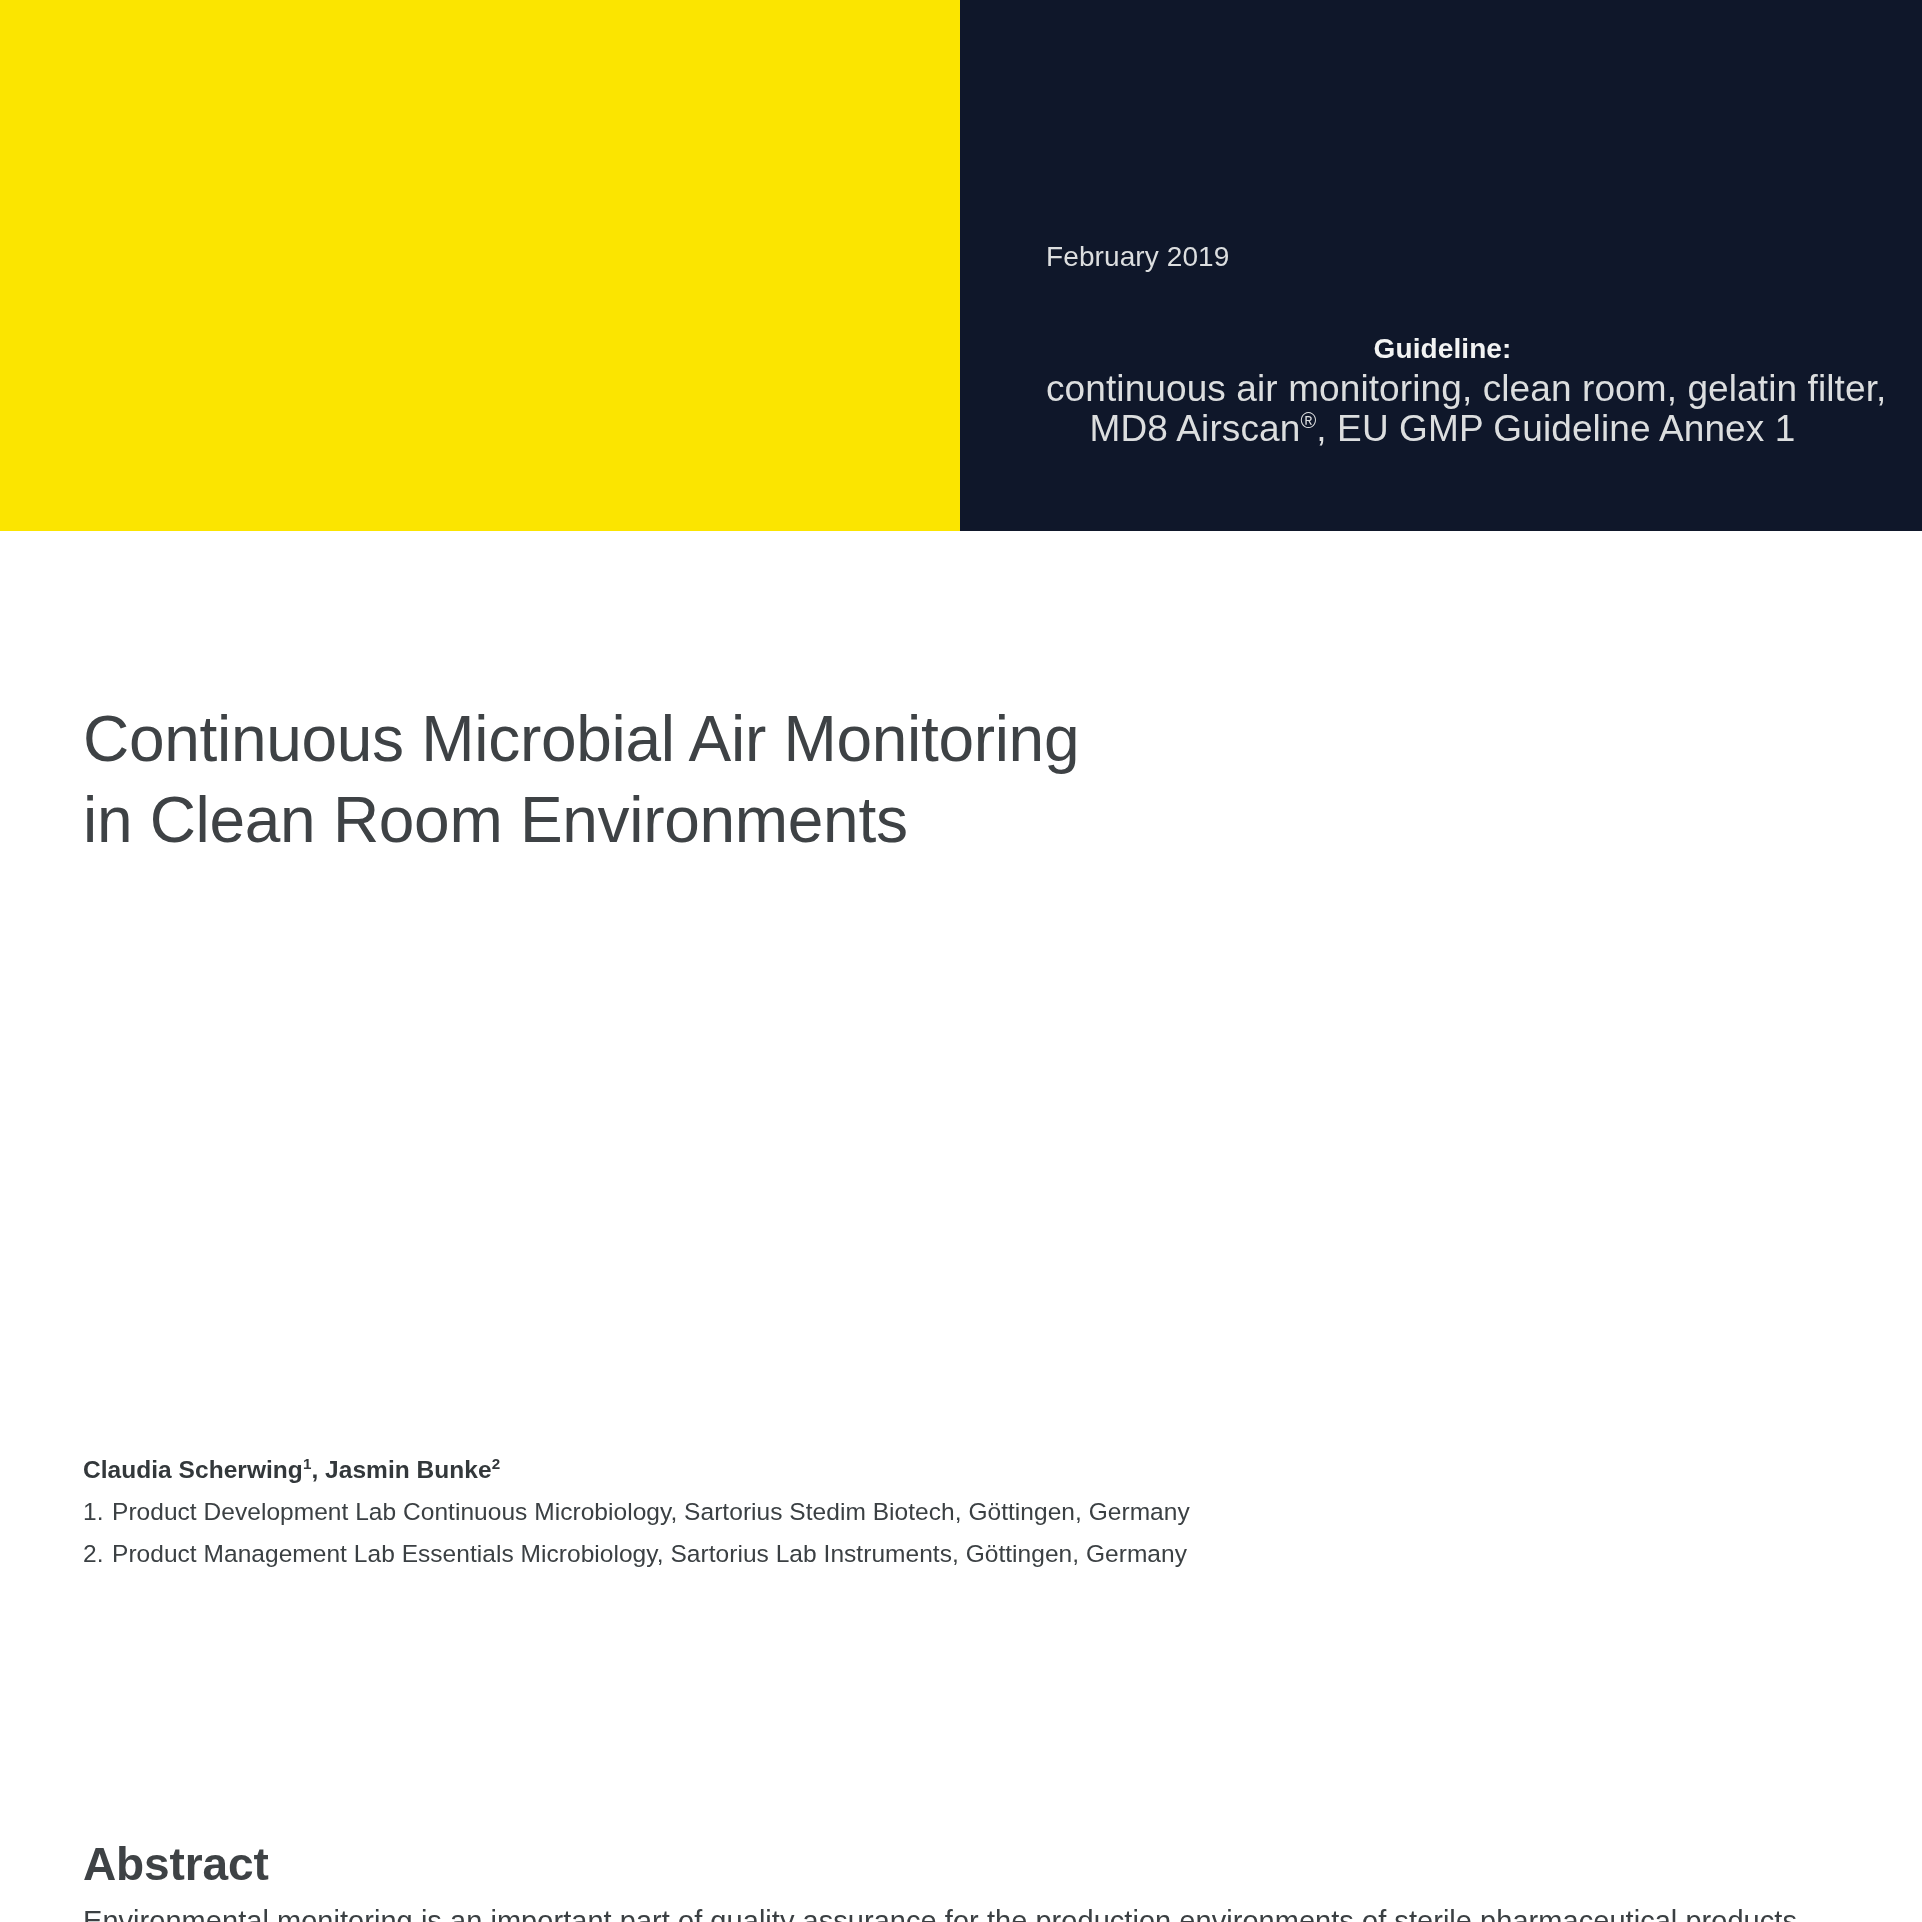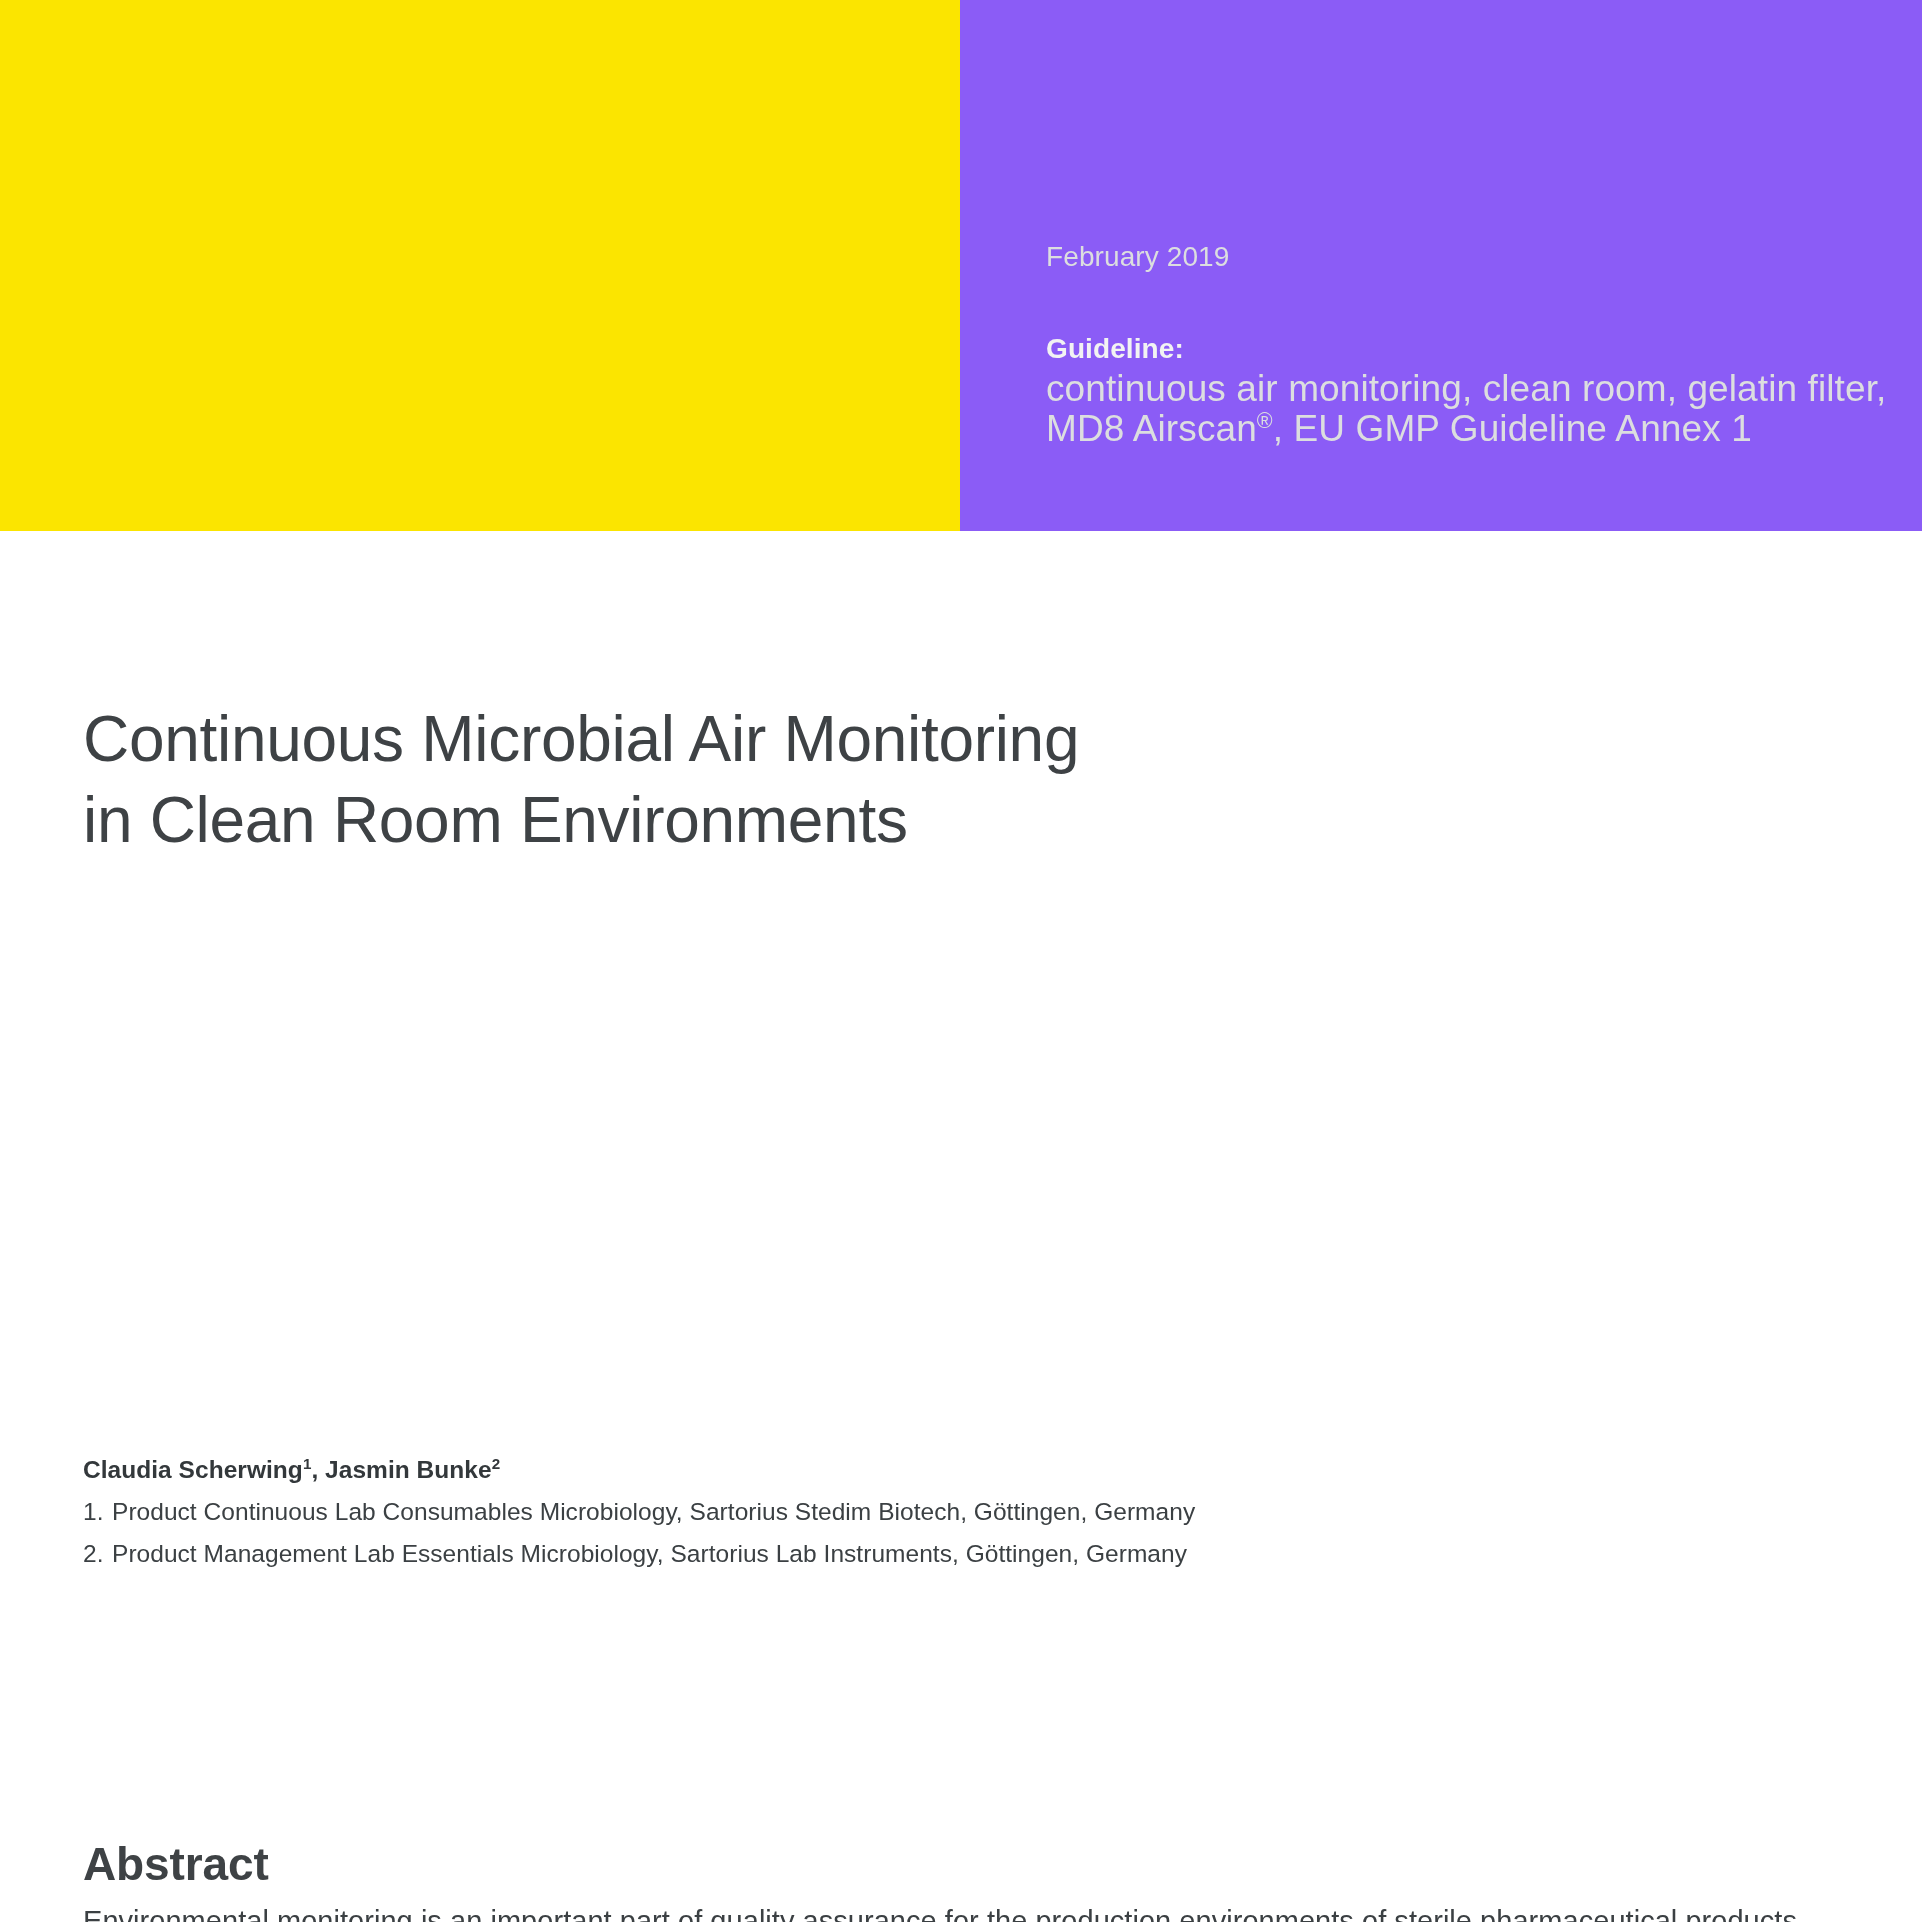--- a/index.html
+++ b/index.html
@@ -27,23 +27,24 @@
   }
   .header-yellow {
     width: 960px;
     height: 531px;
     background: #fbe500;
     flex: 0 0 auto;
   }
   .header-dark {
     width: 963px;
     height: 531px;
-    background: #8b5cf6;
+    background: #0f172a;
     flex: 0 0 auto;
     position: relative;
+    text-align: center;
   }
   .pub-date {
     position: absolute;
     top: 239px;
     left: 86px;
     font-size: 28px;
     line-height: 35px;
     color: #dcdedf;
     letter-spacing: 0.1px;
     white-space: nowrap;
@@ -185,21 +186,21 @@
 
   <h1 class="doc-title">
     <span class="tline">Continuous Microbial Air Monitoring</span>
     <span class="tline">in Clean Room Environments</span>
   </h1>
 
   <div class="authors-block">
 
     <div class="authors-names"><span>Claudia Scherwing</span><sup>1</sup><span>, </span><span>Jasmin Bunke</span><sup>2</sup></div>
 
-    <div class="affil"><span class="num">1.</span><span>Product Continuous Lab Consumables Microbiology, Sartorius Stedim Biotech, Göttingen, Germany</span></div>
+    <div class="affil"><span class="num">1.</span><span>Product Development Lab Continuous Microbiology, Sartorius Stedim Biotech, Göttingen, Germany</span></div>
 
     <div class="affil"><span class="num">2.</span><span>Product Management Lab Essentials Microbiology, Sartorius Lab Instruments, Göttingen, Germany</span></div>
 
   </div>
 
   <div class="corr-block">
   </div>
 
   <h2 class="abstract-heading">Abstract</h2>
 

